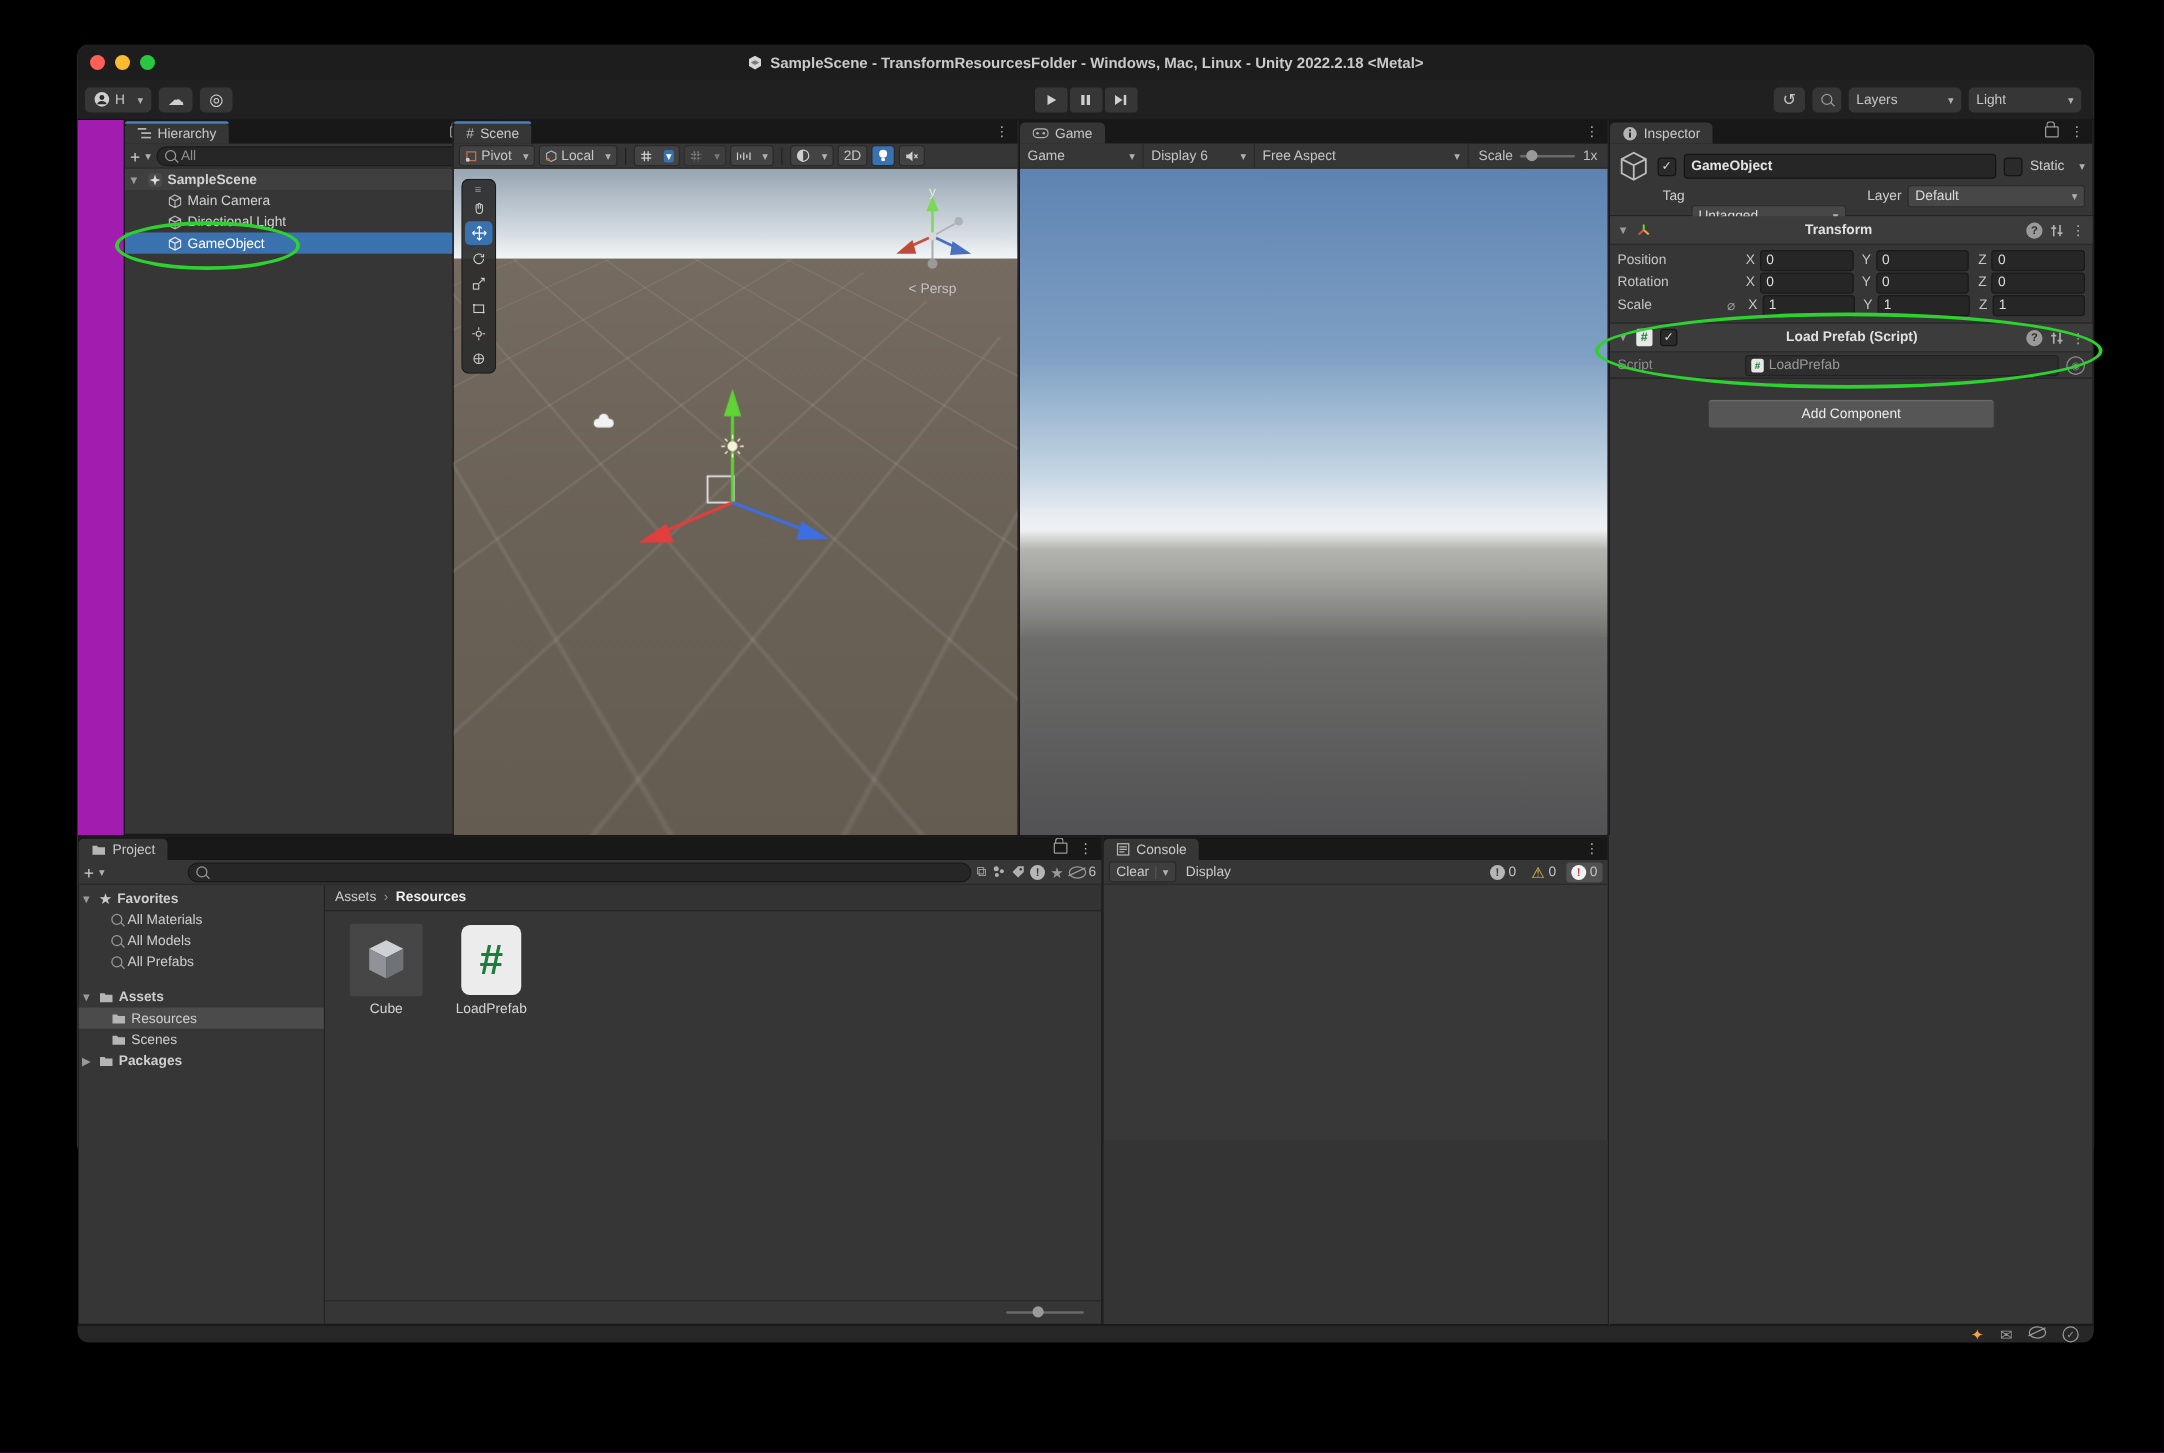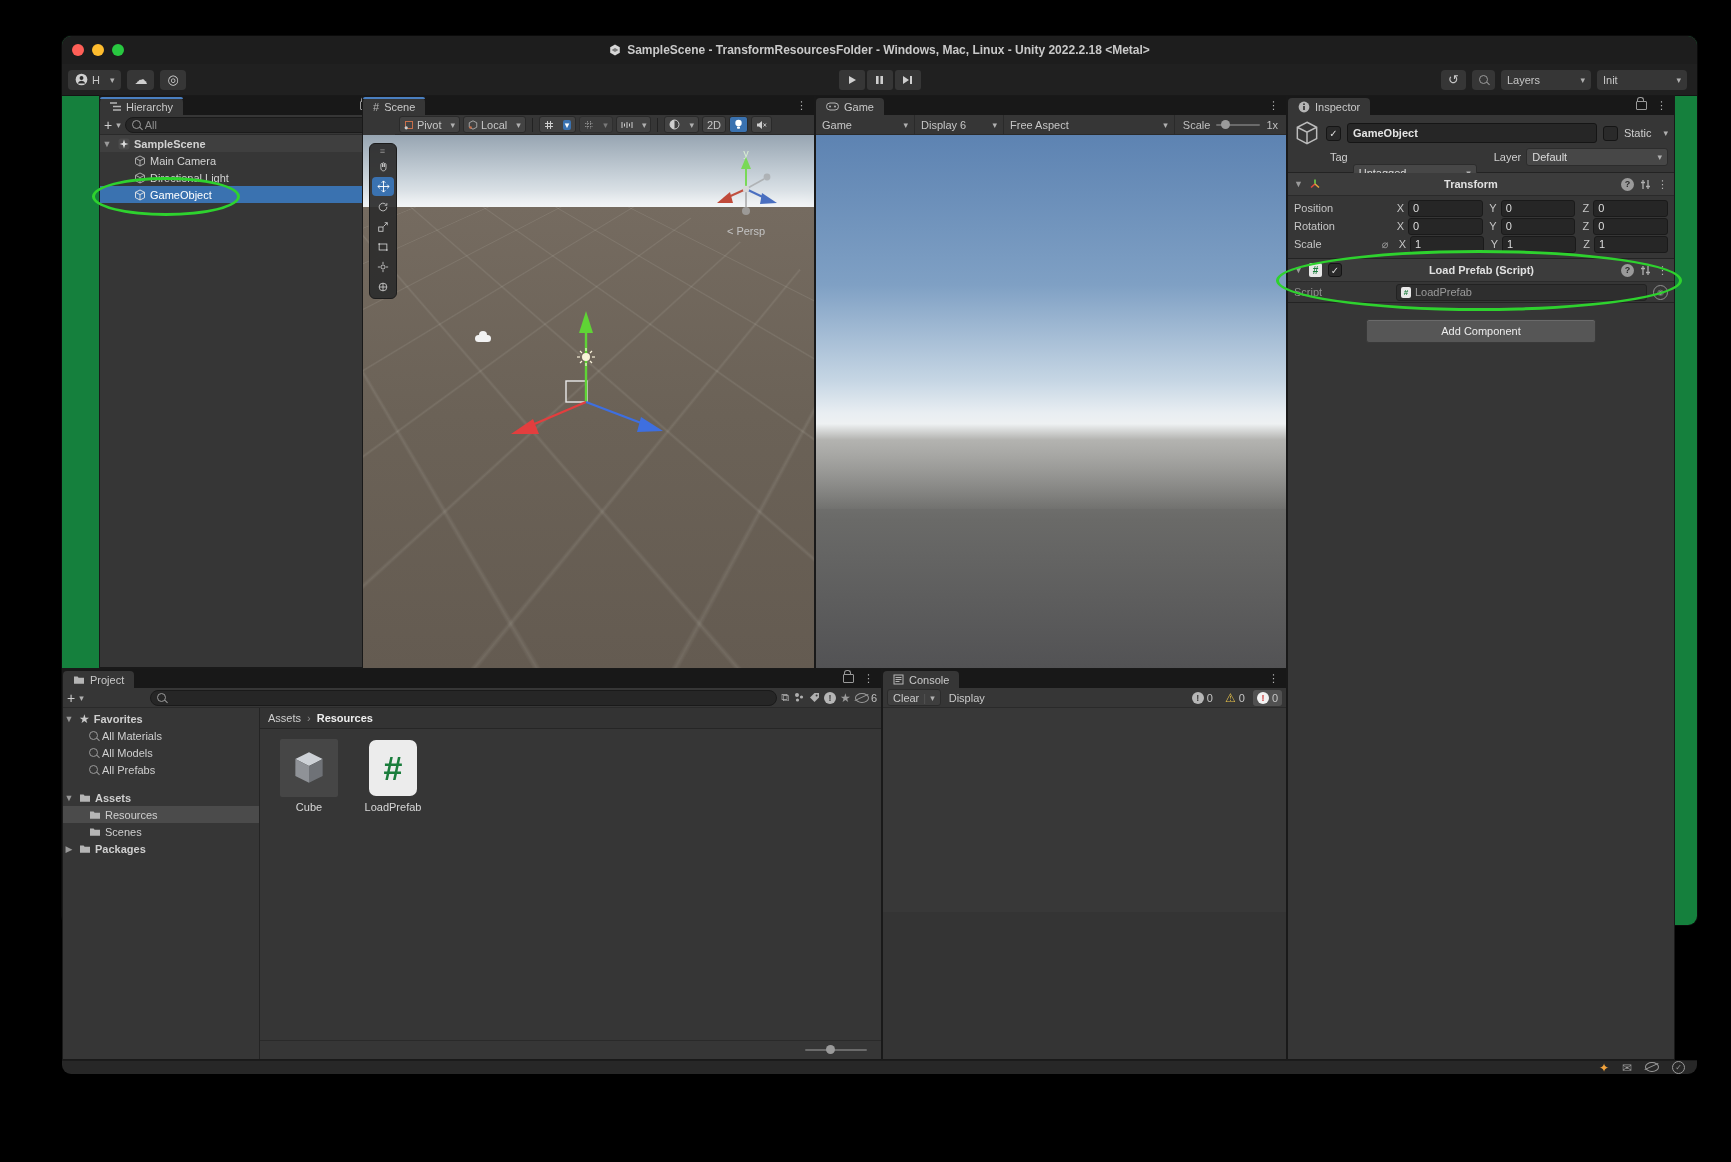--- a/index.html
+++ b/index.html
@@ -1,20 +1,20 @@
 <!DOCTYPE html>
 <html><head>
 <meta charset="utf-8">
 <style>
   html,body{margin:0;padding:0;background:#000;}
   body{width:1731px;height:1162px;position:relative;overflow:hidden;
        font-family:"Liberation Sans",sans-serif;font-size:11px;color:#cfcfcf;
        -webkit-font-smoothing:antialiased;}
   .window{position:absolute;left:62px;top:36px;width:1613px;height:889px;
-          background:#15803d;border-radius:9px;overflow:visible;box-shadow:0 0 0 1px #0a0a0a;padding-left:22px;}
+          background:#a21caf;border-radius:9px;overflow:visible;box-shadow:0 0 0 1px #0a0a0a;}
   
   .titlebar{position:absolute;top:0;left:0;right:0;height:28px;background:#1d1d1d;
             border-radius:9px 9px 0 0;display:flex;align-items:center;}
   .lights{display:flex;gap:8px;margin-left:10px;}
   .light{width:12px;height:12px;border-radius:50%;}
   .l-close{background:#ff5f57}.l-min{background:#febc2e}.l-zoom{background:#28c840}
   .titlewrap{position:absolute;left:0;right:0;display:flex;justify-content:center;align-items:center;gap:6px;pointer-events:none;}
   .titletext{font-size:12px;font-weight:bold;color:#c9c9c9;}
   
   .toolbar{position:absolute;top:28px;left:0;right:0;height:31px;background:#202020;
@@ -214,21 +214,21 @@
         <span style="font-size:13px;">↺</span>
       </div>
       <div class="tbbtn">
         <span class="mag"></span>
       </div>
       <div class="dd" style="width:78px;">
         <span>Layers</span>
         <span class="caret">▾</span>
       </div>
       <div class="dd" style="width:78px;">
-        <span>Init</span>
+        <span>Light</span>
         <span class="caret">▾</span>
       </div>
     </div>
   </div>
 
   <div class="panel hierarchy" style="overflow:visible;margin-left:37px;">
     <div class="tabbar">
       <div class="tab focused">
         <span class="icon">
           <svg width="11" height="9" viewBox="0 0 11 9">
@@ -300,21 +300,21 @@
     <div class="tabbar">
       <div class="tab focused">
         <span style="color:#b5b5b5;">#</span>
         <span>Scene</span>
       </div>
       <div class="tspacer"></div>
       <div class="tabicons">
           <span class="kebab">⋮</span>
         </div>
     </div>
-    <div class="ptoolbar" style="gap:3px;margin-left:32px;">
+    <div class="ptoolbar" style="gap:3px;">
       <div class="sgbtn">
         <svg width="10" height="10" viewBox="0 0 10 10">
             <rect x="1.5" y="1.5" width="7" height="7" fill="none" stroke="#c96f4a"></rect>
             <circle cx="2.2" cy="7.8" r="1.6" fill="#cfcfcf"></circle>
           </svg>
         <span>Pivot</span>
           <span class="caret">▾</span>
       </div>
       <div class="sgbtn">
         <svg width="10" height="10" viewBox="0 0 12 12">

